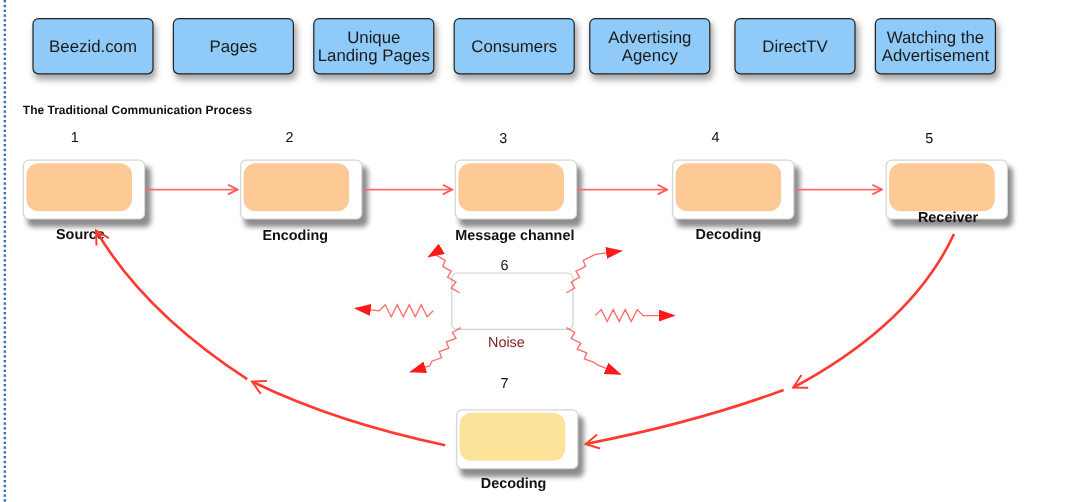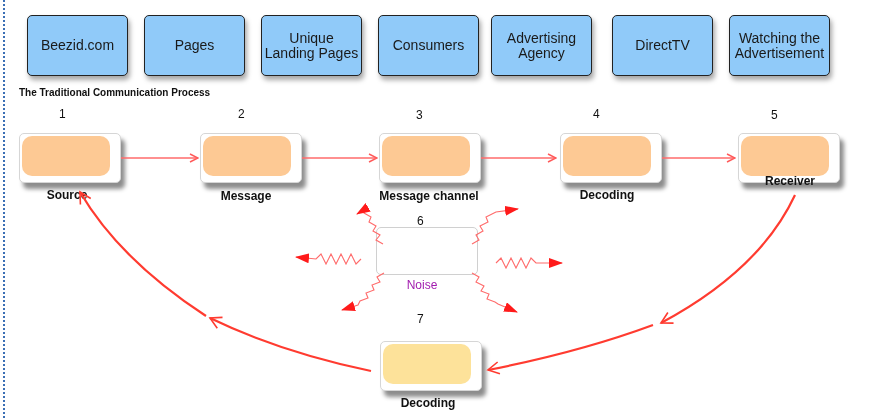--- a/index.html
+++ b/index.html
@@ -6,21 +6,21 @@
   body {
     width: 896px; height: 418px; overflow: hidden; position: relative;
     background: #ffffff;
     font-family: "Liberation Sans", sans-serif;
   }
   .left-rule {
     position: absolute; left: 3px; top: 0; width: 0; height: 418px;
     border-left: 2px dotted #3b6fb5;
   }
   .top-btn {
-    position: absolute; top: 15px; width: 101px; height: 61px;
+    position: absolute; top: 15px; width: 101px; height: 47px;
     background: #90caf9; border: 1px solid #222; border-radius: 5px;
     box-shadow: 2px 4px 5px rgba(0,0,0,0.35);
     display: flex; align-items: center; justify-content: center;
     text-align: center; font-size: 14px; line-height: 15px; color: #1a1a1a;
     white-space: pre-line; cursor: pointer; box-sizing: border-box;
   }
   .title {
     position: absolute; left: 19px; top: 87px; font-size: 10px; font-weight: bold; color: #111;
   }
   .num { position: absolute; font-size: 12px; color: #111; }
@@ -35,21 +35,21 @@
   }
   .node.feedback .fill { background: #fde29a; }
   .label {
     position: absolute; font-size: 12px; font-weight: bold; color: #111;
     text-align: center; width: 140px;
   }
   .noise-box {
     position: absolute; left: 376px; top: 227px; width: 102px; height: 48px;
     border: 1px solid #d0d0d0; border-radius: 5px; box-sizing: border-box; background: #fff;
   }
-  .noise-label { position: absolute; left: 397px; top: 278px; font-size: 12px; color: #a21caf; width: 50px; text-align: center; }
+  .noise-label { position: absolute; left: 397px; top: 278px; font-size: 12px; color: #7f1d1d; width: 50px; text-align: center; }
   svg.overlay { position: absolute; left: 0; top: 0; }
 </style>
 </head>
 <body>
 
 <div class="left-rule"></div>
 
 <div class="top-btn" style="left:27px">Beezid.com</div>
 <div class="top-btn" style="left:144px">Pages</div>
 <div class="top-btn" style="left:261px">Unique
@@ -84,21 +84,21 @@
     <div class="fill"></div>
   </div>
 <div class="node" style="left:738px;top:133px">
     <div class="fill"></div>
   </div>
 <div class="node feedback" style="left:380px;top:341px">
     <div class="fill"></div>
   </div>
 
 <div class="label" style="left:-3px;top:188px">Source</div>
-<div class="label" style="left:176px;top:189px">Message</div>
+<div class="label" style="left:176px;top:189px">Encoding</div>
 <div class="label" style="left:359px;top:189px">Message channel</div>
 <div class="label" style="left:537px;top:188px">Decoding</div>
 <div class="label" style="left:720px;top:174px">Receiver</div>
 <div class="label" style="left:358px;top:396px">Decoding</div>
 
 <div class="noise-box"></div>
 <div class="noise-label">Noise</div>
 
 <svg class="overlay" width="896" height="418">
   <defs>

